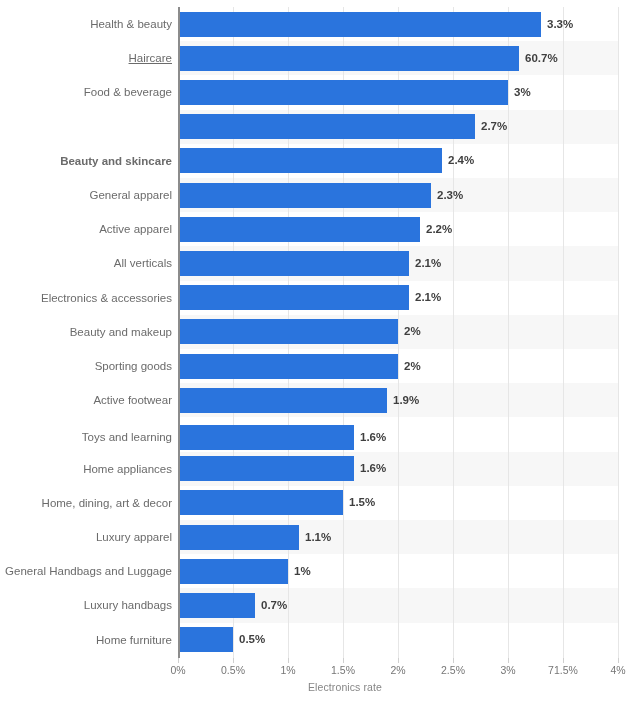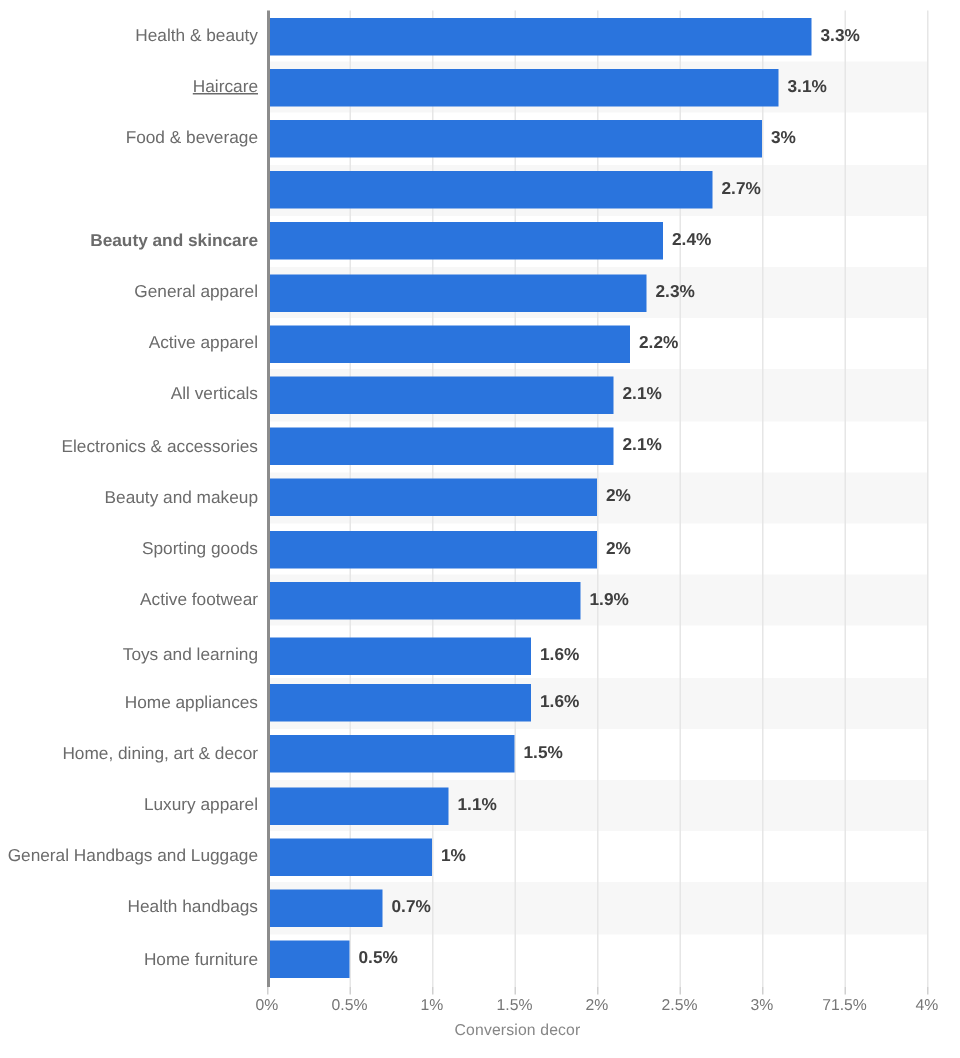--- a/index.html
+++ b/index.html
@@ -168,21 +168,21 @@
 
   <div id="rows">
       <div class="row" style="top: 7px;">
         <div class="cat-label" style="color: rgb(107, 107, 107);">Health &amp; beauty</div>
         <div class="bar" title="Health &amp; beauty: 3.3%" style="width: 363px; background: rgb(42, 116, 221);"></div>
         <div class="val-label" style="left: 541px; color: rgb(63, 63, 63);">3.3%</div>
       </div>
       <div class="row" style="top: 41.2px;">
         <div class="cat-label" style="color: rgb(107, 107, 107); text-decoration: underline;">Haircare</div>
         <div class="bar" title="Haircare: 3.1%" style="width: 341px; background: rgb(42, 116, 221);"></div>
-        <div class="val-label" style="left: 519px; color: rgb(63, 63, 63);">3.1%</div>
+        <div class="val-label" style="left: 519px; color: rgb(63, 63, 63);">60.7%</div>
       </div>
       <div class="row" style="top: 75.4px;">
         <div class="cat-label" style="color: rgb(107, 107, 107);">Food &amp; beverage</div>
         <div class="bar" title="Food &amp; beverage: 3%" style="width: 330px; background: rgb(42, 116, 221);"></div>
         <div class="val-label" style="left: 508px; color: rgb(63, 63, 63);">3%</div>
       </div>
       <div class="row" style="top: 109.6px;">
         <div class="bar" title="General footwear: 2.7%" style="width: 297px; background: rgb(42, 116, 221);"></div>
         <div class="val-label" style="left: 475px; color: rgb(63, 63, 63);">2.7%</div>
       </div>
@@ -245,21 +245,21 @@
         <div class="cat-label" style="color: rgb(107, 107, 107);">Luxury apparel</div>
         <div class="bar" title="Luxury apparel: 1.1%" style="width: 121px; background: rgb(42, 116, 221);"></div>
         <div class="val-label" style="left: 299px; color: rgb(63, 63, 63);">1.1%</div>
       </div>
       <div class="row" style="top: 554.2px;">
         <div class="cat-label" style="color: rgb(107, 107, 107);">General Handbags and Luggage</div>
         <div class="bar" title="General Handbags and Luggage: 1%" style="width: 110px; background: rgb(42, 116, 221);"></div>
         <div class="val-label" style="left: 288px; color: rgb(63, 63, 63);">1%</div>
       </div>
       <div class="row" style="top: 588.4px;">
-        <div class="cat-label" style="color: rgb(107, 107, 107);">Health handbags</div>
+        <div class="cat-label" style="color: rgb(107, 107, 107);">Luxury handbags</div>
         <div class="bar" title="Luxury handbags: 0.7%" style="width: 77px; background: rgb(42, 116, 221);"></div>
         <div class="val-label" style="left: 255px; color: rgb(63, 63, 63);">0.7%</div>
       </div>
       <div class="row" style="top: 622.6px;">
         <div class="cat-label" style="color: rgb(107, 107, 107);">Home furniture</div>
         <div class="bar" title="Home furniture: 0.5%" style="width: 55px; background: rgb(42, 116, 221);"></div>
         <div class="val-label" style="left: 233px; color: rgb(63, 63, 63);">0.5%</div>
       </div>
     </div>
 
@@ -278,17 +278,17 @@
         <div class="tick-mark" style="left: 453px;"></div>
         <div class="tick-label" style="left: 453px; color: rgb(118, 118, 118);">2.5%</div>
         <div class="tick-mark" style="left: 508px;"></div>
         <div class="tick-label" style="left: 508px; color: rgb(118, 118, 118);">3%</div>
         <div class="tick-mark" style="left: 563px;"></div>
         <div class="tick-label" style="left: 563px; color: rgb(118, 118, 118);">71.5%</div>
         <div class="tick-mark" style="left: 618px;"></div>
         <div class="tick-label" style="left: 618px; color: rgb(118, 118, 118);">4%</div>
       </div>
     <div class="axis-title">
-      <span class="axis-title-inner">Conversion decor</span>
+      <span class="axis-title-inner">Electronics rate</span>
     </div>
   </div>
 
 </div>
 
 </body></html>

